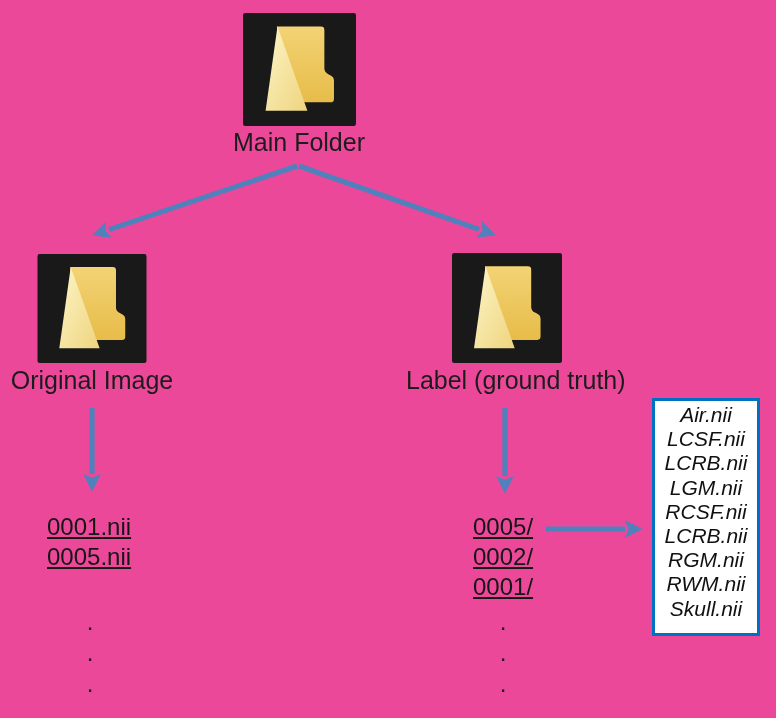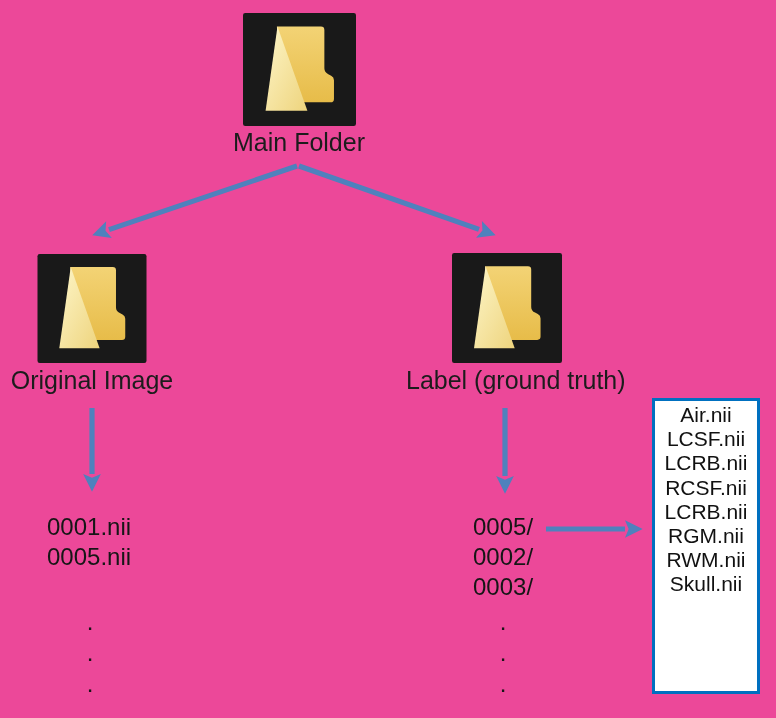--- a/index.html
+++ b/index.html
@@ -25,38 +25,40 @@
     line-height:30px;
     color:#1c1c1c;
     white-space:nowrap;
   }
   .file-list{
     position:absolute;
     font-size:24px;
     line-height:30px;
     color:#161616;
     white-space:nowrap;
+    text-decoration:underline;
   }
   .dots{
     position:absolute;
     text-align:center;
     font-size:24px;
     line-height:31px;
     color:#161616;
   }
   .dots div{height:31px;}
   #label-file-box{
     position:absolute;
     left:652px; top:398px;
-    width:108px; height:296px;
+    width:108px; height:238px;
     box-sizing:border-box;
     border:3px solid var(--box-border,#0070c0);
     background:#ffffff;
     text-align:center;
     padding-top:2px;
+    font-style:italic;
   }
   #label-file-box div{
     font-size:21px;
     line-height:24.2px;
     color:#111111;
     white-space:nowrap;
   }
   #arrow-layer{
     position:absolute;
     left:0; top:0;
@@ -113,32 +115,33 @@
   </div>
   <div class="dots" style="left:47px;top:606px;width:86px">
     <div>.</div>
     <div>.</div>
     <div>.</div>
   </div>
 
   <div class="file-list" style="left:473px;top:512px">
     <div>0005/</div>
     <div>0002/</div>
-    <div>0003/</div>
+    <div>0001/</div>
   </div>
   <div class="dots" style="left:473px;top:606px;width:60px">
     <div>.</div>
     <div>.</div>
     <div>.</div>
   </div>
 
   <div id="label-file-box">
     <div>Air.nii</div>
     <div>LCSF.nii</div>
     <div>LCRB.nii</div>
+    <div>LGM.nii</div>
     <div>RCSF.nii</div>
     <div>LCRB.nii</div>
     <div>RGM.nii</div>
     <div>RWM.nii</div>
     <div>Skull.nii</div>
   </div>
 
   <svg id="arrow-layer" viewBox="0 0 776 718">
     <defs>
       <marker id="ah" viewBox="-0.5 -2 4.2 4" refX="0" refY="0" markerWidth="4.2" markerHeight="4" orient="auto">

